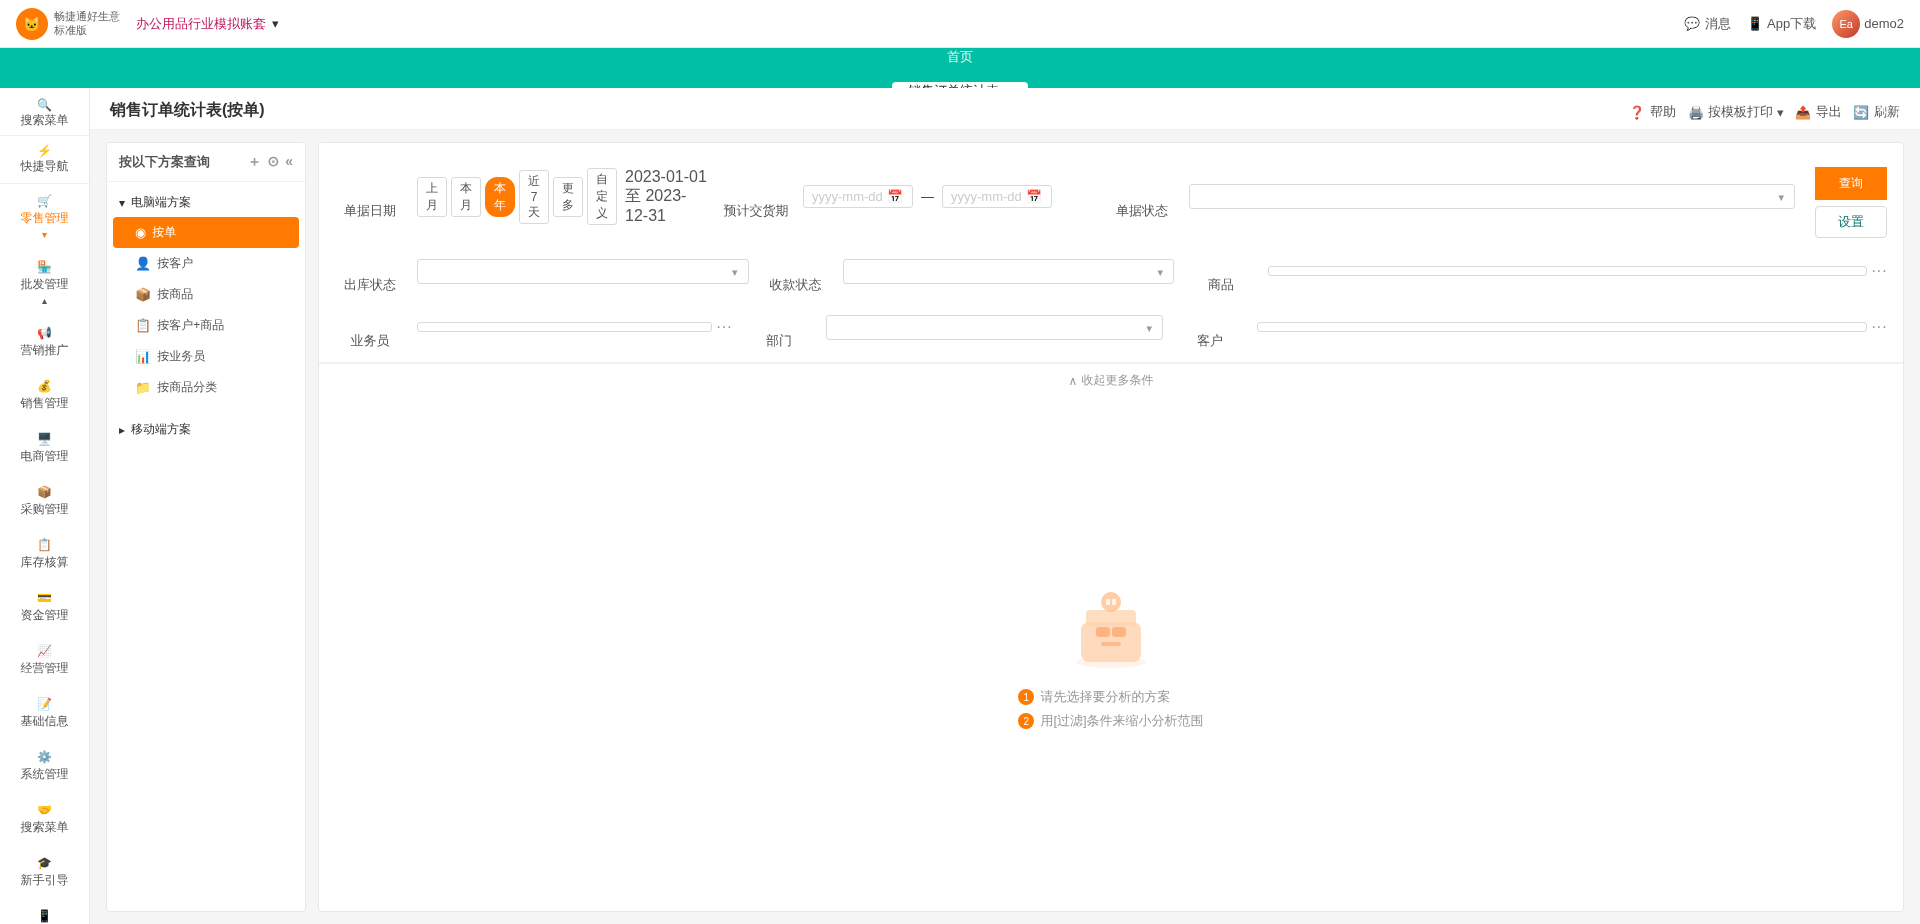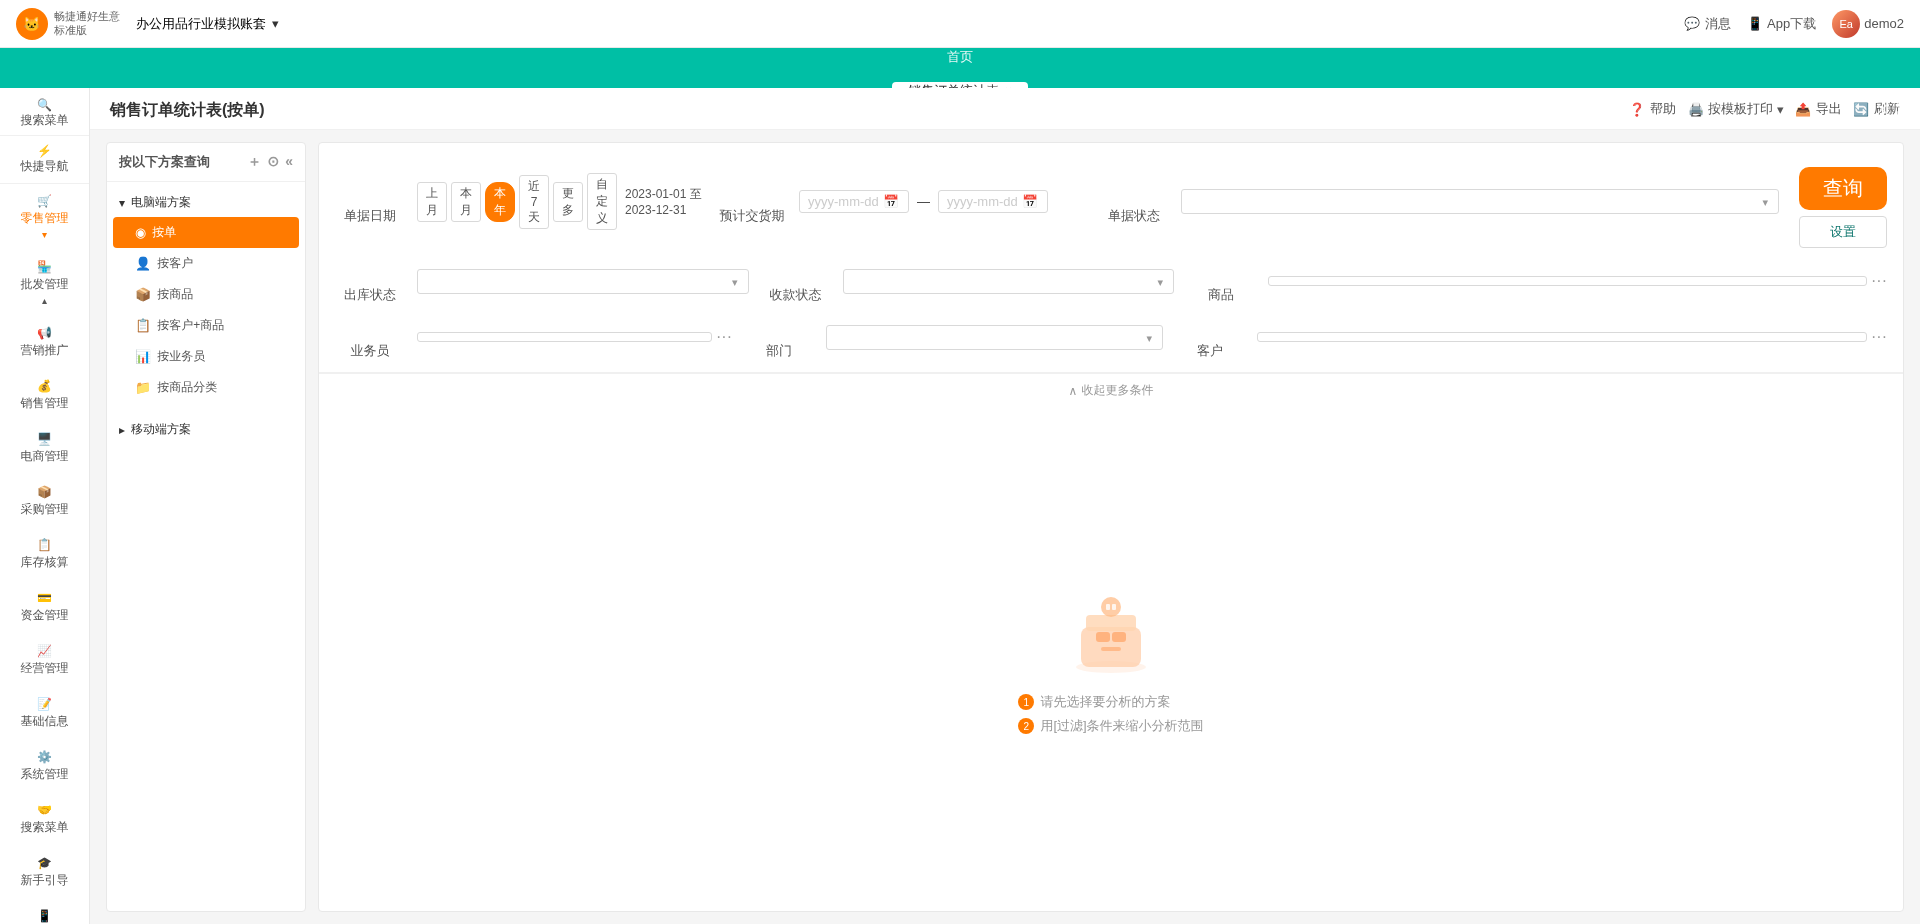--- a/index.html
+++ b/index.html
@@ -24,21 +24,21 @@
     }
     .logo-icon {
       width: 32px; height: 32px;
       background: #ff7a00;
       border-radius: 50%;
       display: flex; align-items: center; justify-content: center;
       color: #fff; font-size: 14px; font-weight: bold;
     }
     .logo-text { font-size: 11px; color: #666; line-height: 1.2; }
     .topbar-title { color: #333; font-size: 13px; flex: 1; display: flex; align-items: center; gap: 6px; }
-    .topbar-title-text { color: #000000; }
+    .topbar-title-text { color: #be185d; }
     .topbar-right { display: flex; align-items: center; gap: 16px; }
     .topbar-btn { display: flex; align-items: center; gap: 4px; color: #555; font-size: 13px; cursor: pointer; }
     .user-avatar {
       width: 28px; height: 28px; border-radius: 50%;
       background: linear-gradient(135deg, #ff9966, #c0392b);
       display: flex; align-items: center; justify-content: center;
       color: #fff; font-size: 11px;
     }
 
     
@@ -123,21 +123,21 @@
       display: flex;
       flex-direction: column;
     }
 
     
     .page-header {
       padding: 12px 20px 8px;
       background: #fff;
       border-bottom: 1px solid #f0f0f0;
       display: flex;
-      align-items: flex-start;
+      align-items: flex-end;
       justify-content: space-between;
     }
     .page-title { font-size: 16px; font-weight: bold; color: #333; }
     .page-actions { display: flex; align-items: center; gap: 12px; }
     .page-action-btn {
       display: flex; align-items: center; gap: 4px;
       color: #555; font-size: 13px; cursor: pointer;
     }
 
     
@@ -246,21 +246,21 @@
       background: #fff;
     }
     .date-btn.active {
       background: #ff7a00;
       border-color: #ff7a00;
       color: #fff;
       border-radius: 12px;
     }
     .date-range {
       display: flex; align-items: center; gap: 6px;
-      font-size: 12px; color: #555;
+      font-size: 16px; color: #555;
     }
     .date-input {
       border: 1px solid #d9d9d9;
       border-radius: 3px;
       padding: 3px 8px;
       font-size: 13px;
       color: #aaa;
       width: 110px;
       display: flex; align-items: center; justify-content: space-between;
     }
@@ -295,23 +295,23 @@
       display: flex;
       flex-direction: column;
       gap: 6px;
       margin-left: 8px;
       padding-top: 12px;
     }
     .query-btn {
       background: #ff7a00;
       color: #fff;
       border: none;
-      border-radius: 10px;
+      border-radius: 0;
       padding: 8px 24px;
-      font-size: 20px;
+      font-size: 12px;
       cursor: pointer;
       font-family: inherit;
     }
     .settings-btn {
       background: #fff;
       color: #0f766e;
       border: 1px solid #d9d9d9;
       border-radius: 4px;
       padding: 6px 20px;
       font-size: 13px;

